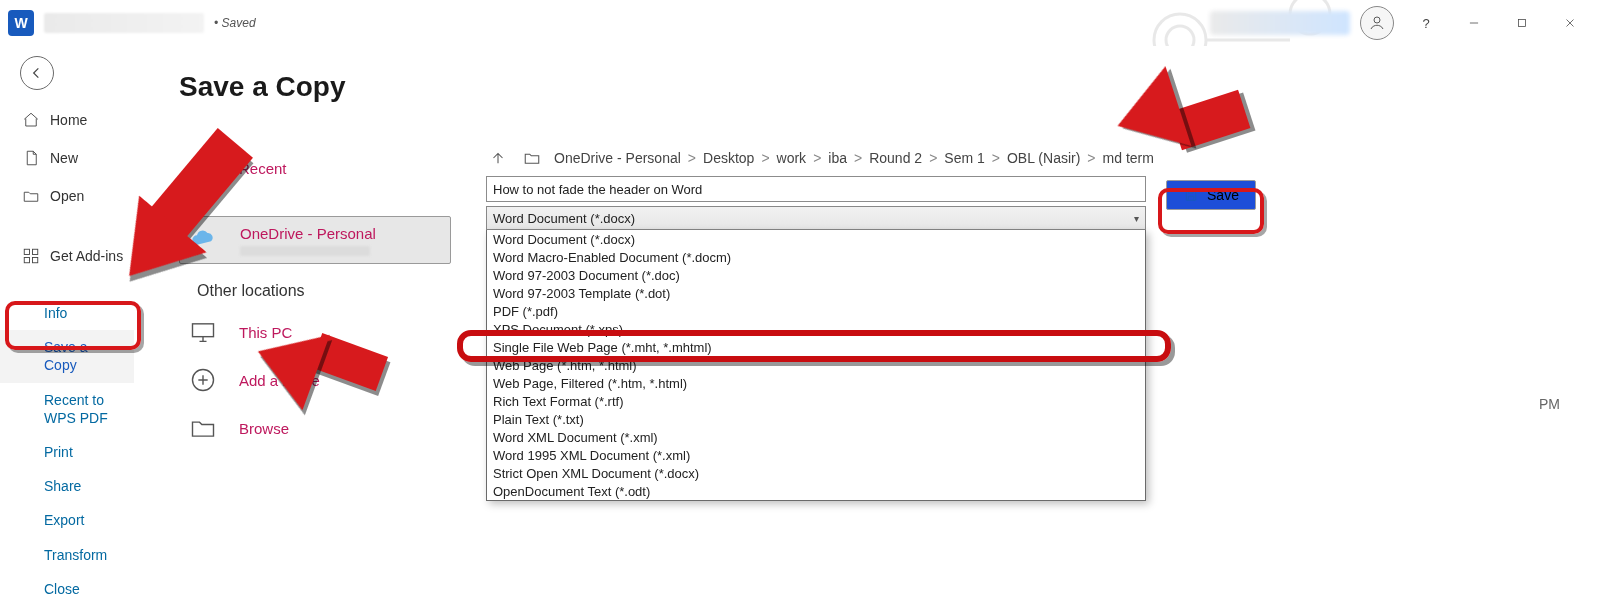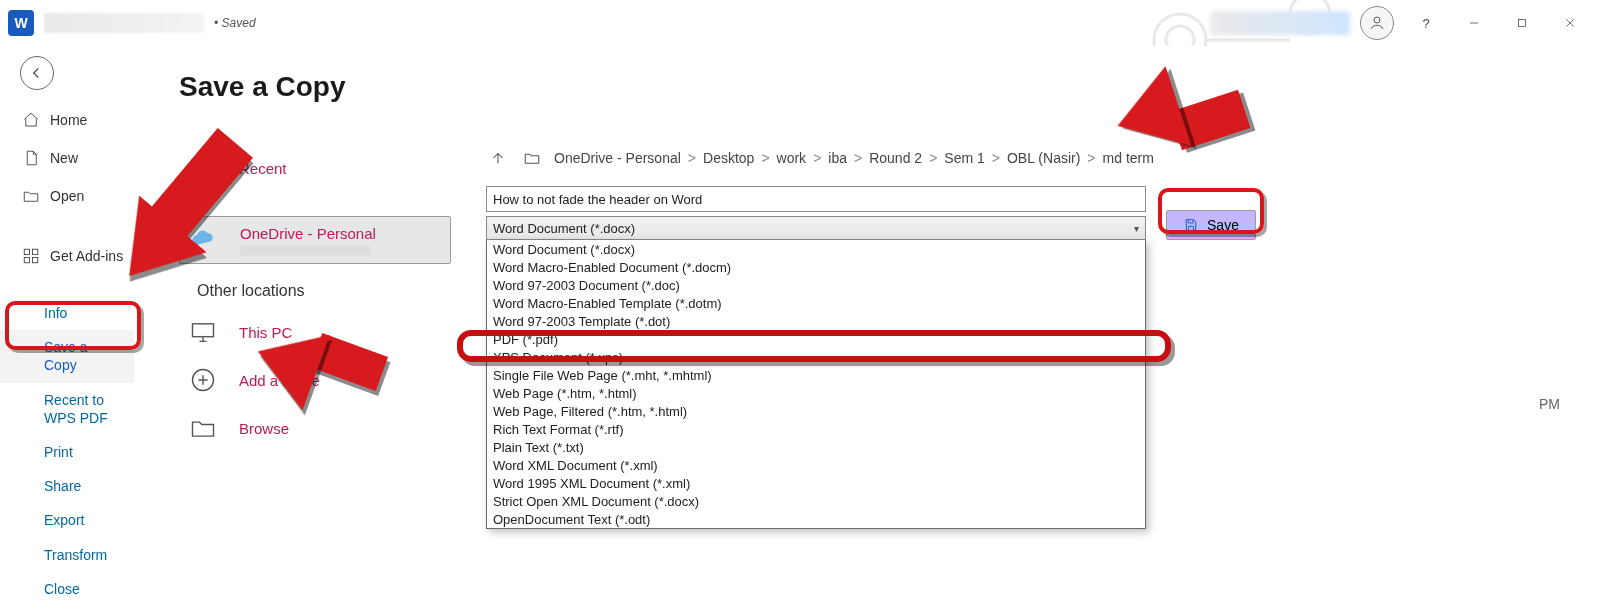--- a/index.html
+++ b/index.html
@@ -50,31 +50,31 @@
 .loc-section-title { font-size:16px; color:#333; margin:18px 0 8px 18px; }
 
 
 .savepanel { position:absolute; left:352px; top:98px; width:808px; }
 .crumb-row { display:flex; align-items:center; gap:10px; height:28px; }
 .crumb-btn { width:24px; height:24px; display:flex; align-items:center; justify-content:center; cursor:pointer; }
 .crumb-btn svg { width:18px; height:18px; stroke:#555; fill:none; stroke-width:1.4; }
 .crumbs { font-size:14px; color:#444; display:flex; gap:7px; flex-wrap:wrap; }
 .crumbs .seg { color:#444; }
 .crumbs .sep { color:#888; }
-.filename-input { margin-top:14px; width:660px; height:26px; border:1px solid #8c8c8c; padding:0 6px; font-size:13px; color:#222; background:#fff; }
+.filename-input { margin-top:4px; width:660px; height:26px; border:1px solid #8c8c8c; padding:0 6px; font-size:13px; color:#222; background:#fff; }
 .format-select { margin-top:4px; width:660px; height:24px; border:1px solid #888; background:linear-gradient(#f1f1f1,#e7e7e7); display:flex; align-items:center; justify-content:space-between; padding:0 6px; font-size:13px; color:#222; cursor:pointer; }
 .format-select .caret { font-size:10px; color:#555; }
 
 
 .dropdown { width:660px; border:1px solid #6a6a6a; border-top:0; background:#fff; box-shadow:3px 3px 8px rgba(0,0,0,.25); }
 .dd-item { padding:1.5px 6px; font-size:13px; color:#222; cursor:pointer; }
 .dd-item.hl { background:#fff; }
 
 
-.savebtn { position:absolute; left:680px; top:66px; width:90px; height:30px; border:1px solid #9c9c9c; background:#c4b5fd; display:flex; align-items:center; justify-content:center; gap:8px; font-size:14px; cursor:pointer; border-radius:2px; }
+.savebtn { position:absolute; left:680px; top:36px; width:90px; height:30px; border:1px solid #9c9c9c; background:#1d4ed8; display:flex; align-items:center; justify-content:center; gap:8px; font-size:14px; cursor:pointer; border-radius:2px; }
 .savebtn svg { width:16px; height:16px; stroke:#185abd; fill:none; stroke-width:1.4; }
 .redbox-savebtn { position:absolute; left:672px; top:44px; width:106px; height:46px; border:4px solid #d7171a; border-radius:10px; box-shadow:3px 3px 0 rgba(0,0,0,.35); pointer-events:none; z-index:60; }
 
 
 .redpill-pdf { position:absolute; pointer-events:none; z-index:60; border:6px solid #c80d10; border-radius:14px; box-shadow:4px 4px 0 rgba(0,0,0,.4); background:transparent; }
 
 
 .arrow { position:absolute; z-index:70; pointer-events:none; }
 .arrow .tri { position:absolute; }
 .arrow .stem { position:absolute; background:#d71a1d; box-shadow:4px 4px 0 rgba(0,0,0,.45); }
@@ -293,21 +293,20 @@
 
     <div class="format-select">
       <span>Word Document (*.docx)</span>
       <span class="caret">▾</span>
     </div>
 
     <div class="dropdown" id="dd">
         <div class="dd-item">Word Document (*.docx)</div>
         <div class="dd-item">Word Macro-Enabled Document (*.docm)</div>
         <div class="dd-item">Word 97-2003 Document (*.doc)</div>
-        <div class="dd-item">Word Macro-Enabled Template (*.dotm)</div>
         <div class="dd-item">Word 97-2003 Template (*.dot)</div>
         <div class="dd-item hl">PDF (*.pdf)</div>
         <div class="dd-item">XPS Document (*.xps)</div>
         <div class="dd-item">Single File Web Page (*.mht, *.mhtml)</div>
         <div class="dd-item">Web Page (*.htm, *.html)</div>
         <div class="dd-item">Web Page, Filtered (*.htm, *.html)</div>
         <div class="dd-item">Rich Text Format (*.rtf)</div>
         <div class="dd-item">Plain Text (*.txt)</div>
         <div class="dd-item">Word XML Document (*.xml)</div>
         <div class="dd-item">Word 1995 XML Document (*.xml)</div>

